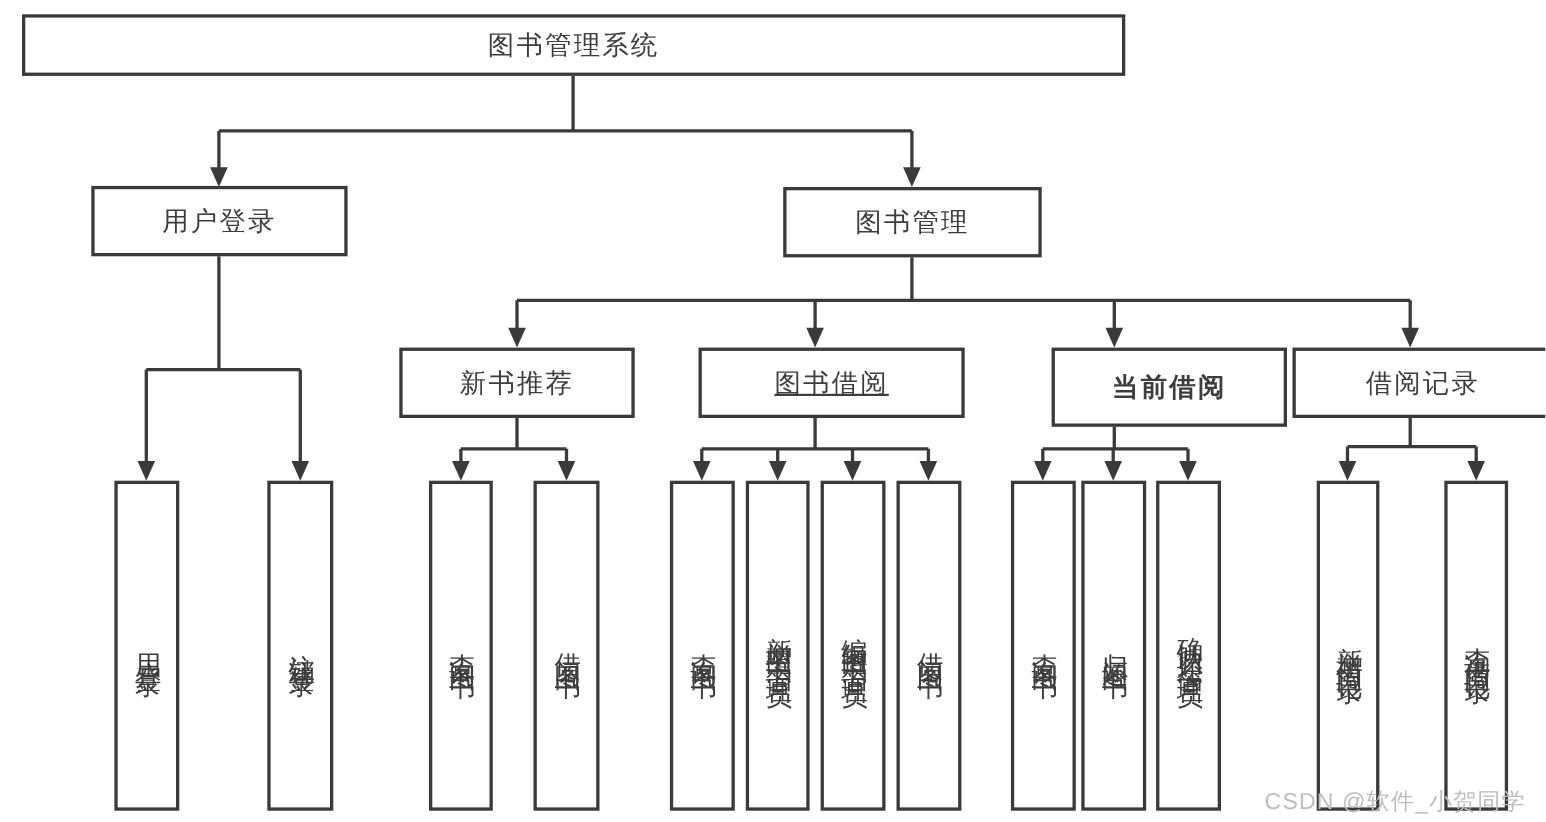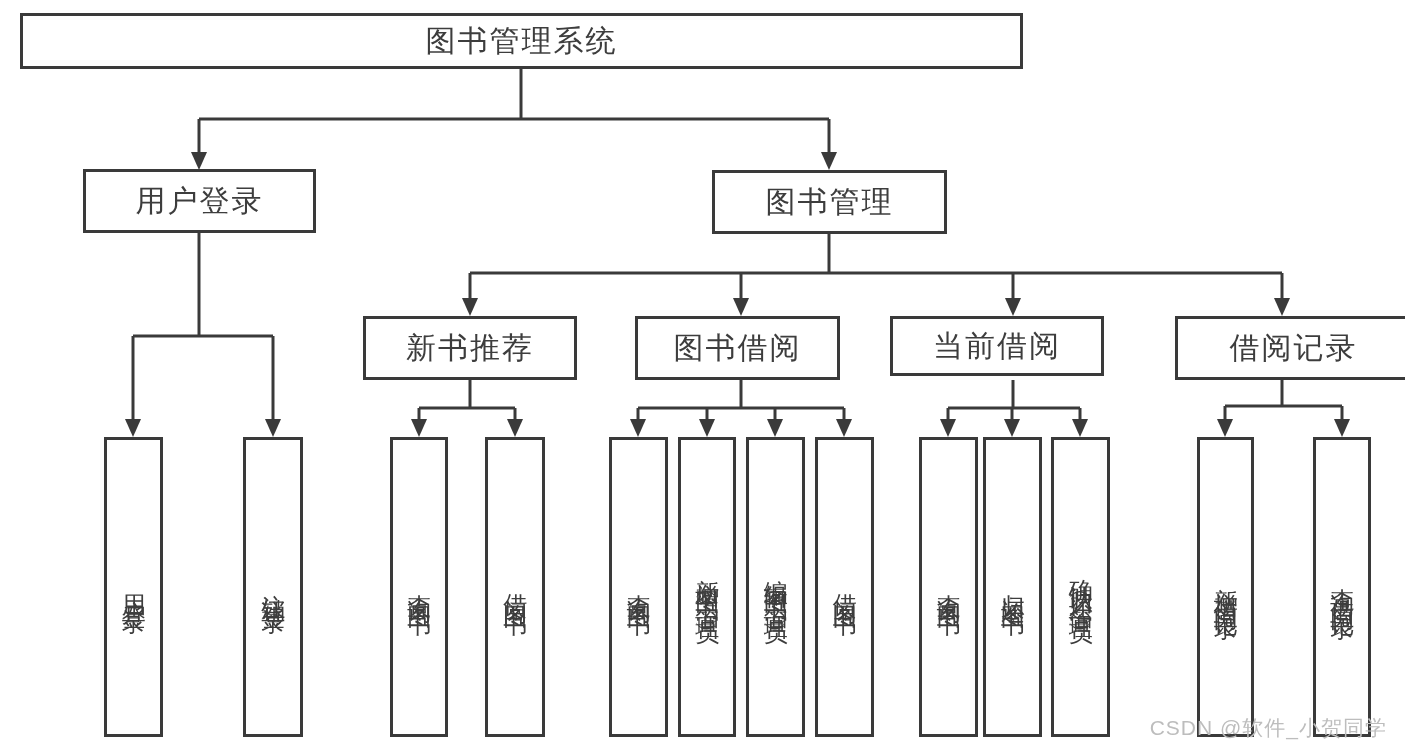--- a/index.html
+++ b/index.html
@@ -3,32 +3,32 @@
 <meta charset="utf-8">
 <style>
   html,body{margin:0;padding:0;background:#ffffff;}
   body{font-family:"Liberation Sans",sans-serif;}
   .canvas{position:relative;width:1405px;height:747px;background:#ffffff;overflow:hidden;}
   .connector-layer{position:absolute;left:0;top:0;width:1405px;height:747px;}
   .connector-layer line{stroke:#3a3a3a;stroke-width:3;}
   .connector-layer polygon{fill:#3a3a3a;stroke:none;}
   .node{position:absolute;box-sizing:border-box;border:3px solid #3a3a3a;background:#ffffff;
         display:flex;align-items:center;justify-content:center;color:#3d3d3d;}
-  .h{font-size:30px;letter-spacing:2px;white-space:nowrap;}
+  .h{font-size:24px;letter-spacing:2px;white-space:nowrap;}
   .leaf{top:437px;height:300px;}
   .vlbl{writing-mode:vertical-rl;text-orientation:mixed;font-size:24px;letter-spacing:6px;line-height:1.1;}
   
   #n-root{left:20px;top:13px;width:1003px;height:56px;}
   
   #n-user-login{left:83px;top:169px;width:233px;height:64px;}
   #n-book-mgmt{left:712px;top:170px;width:235px;height:64px;}
   
   #n-newrec{left:363px;top:316px;width:214px;height:64px;}
-  #n-borrow{left:635px;top:316px;width:205px;height:64px;}
-  #n-current{left:890px;top:316px;width:214px;height:60px;}
+  #n-borrow{left:635px;top:316px;width:242px;height:64px;text-decoration:underline;}
+  #n-current{left:956px;top:316px;width:214px;height:72px;font-weight:bold;}
   #n-records{left:1175px;top:316px;width:237px;height:64px;}
   
   #l1{left:104px;width:59px;}
   #l2{left:243px;width:60px;}
   #l3{left:390px;width:58px;}
   #l4{left:485px;width:60px;}
   #l5{left:609px;width:59px;}
   #l6{left:678px;width:58px;}
   #l7{left:746px;width:59px;}
   #l8{left:815px;width:59px;}

